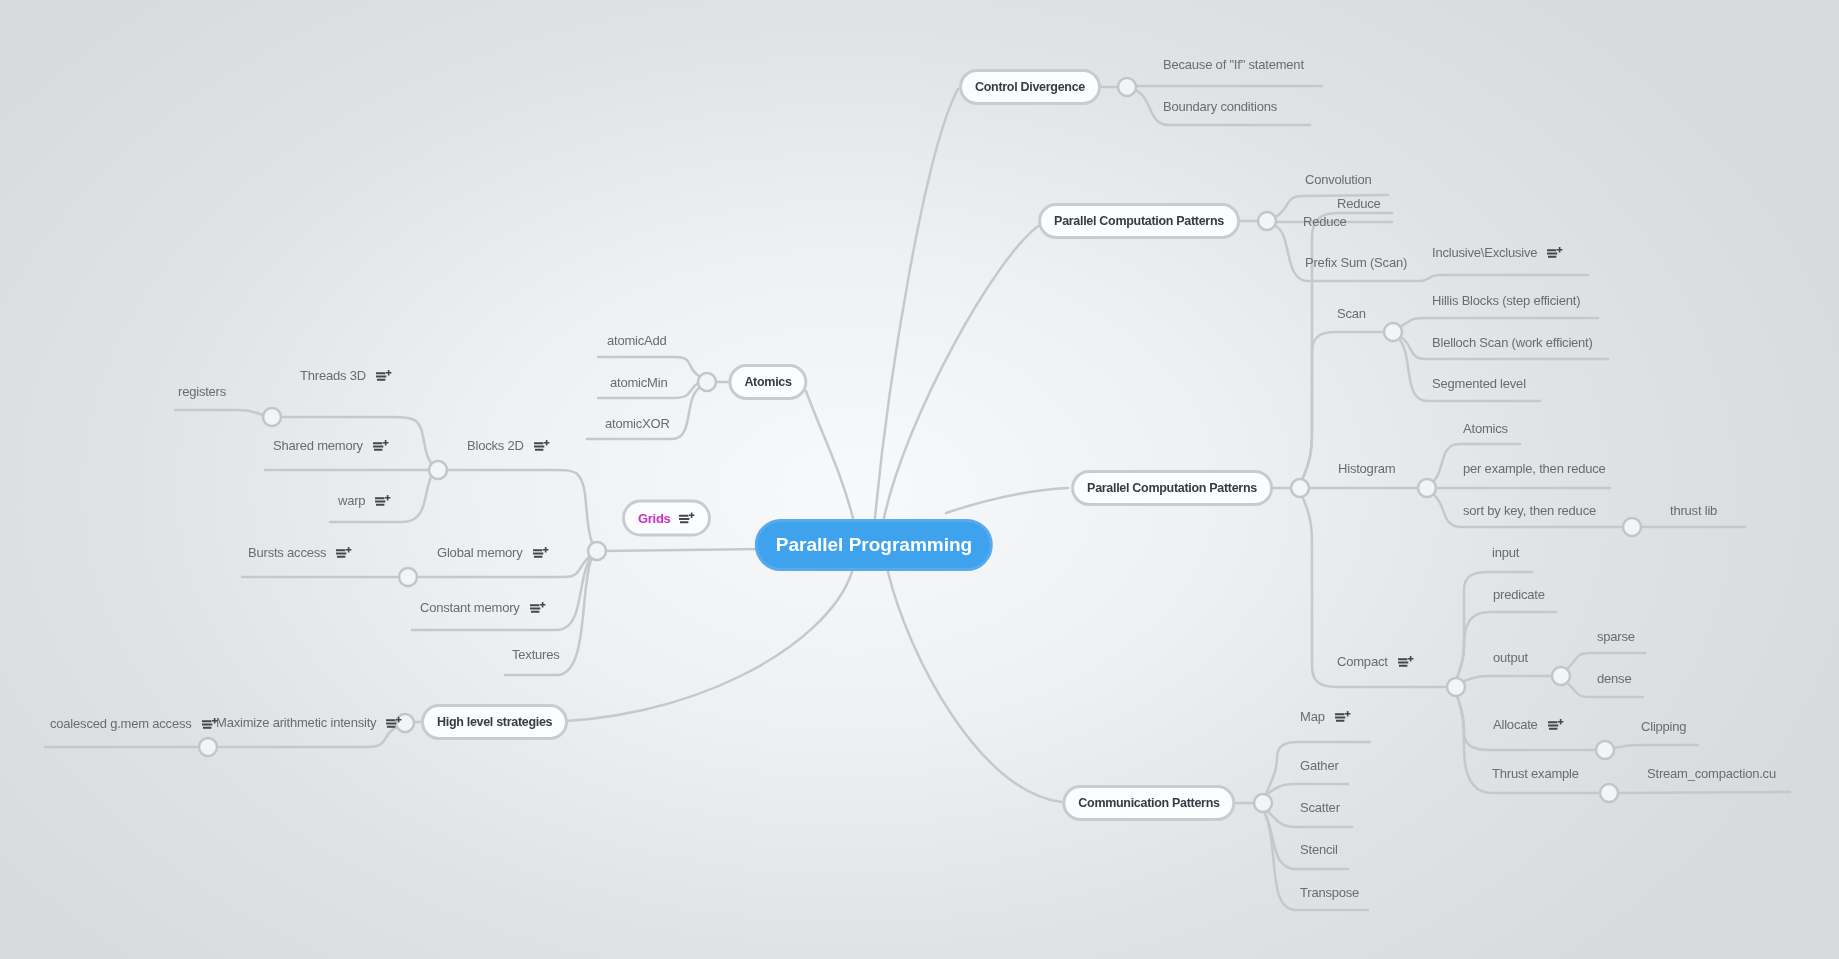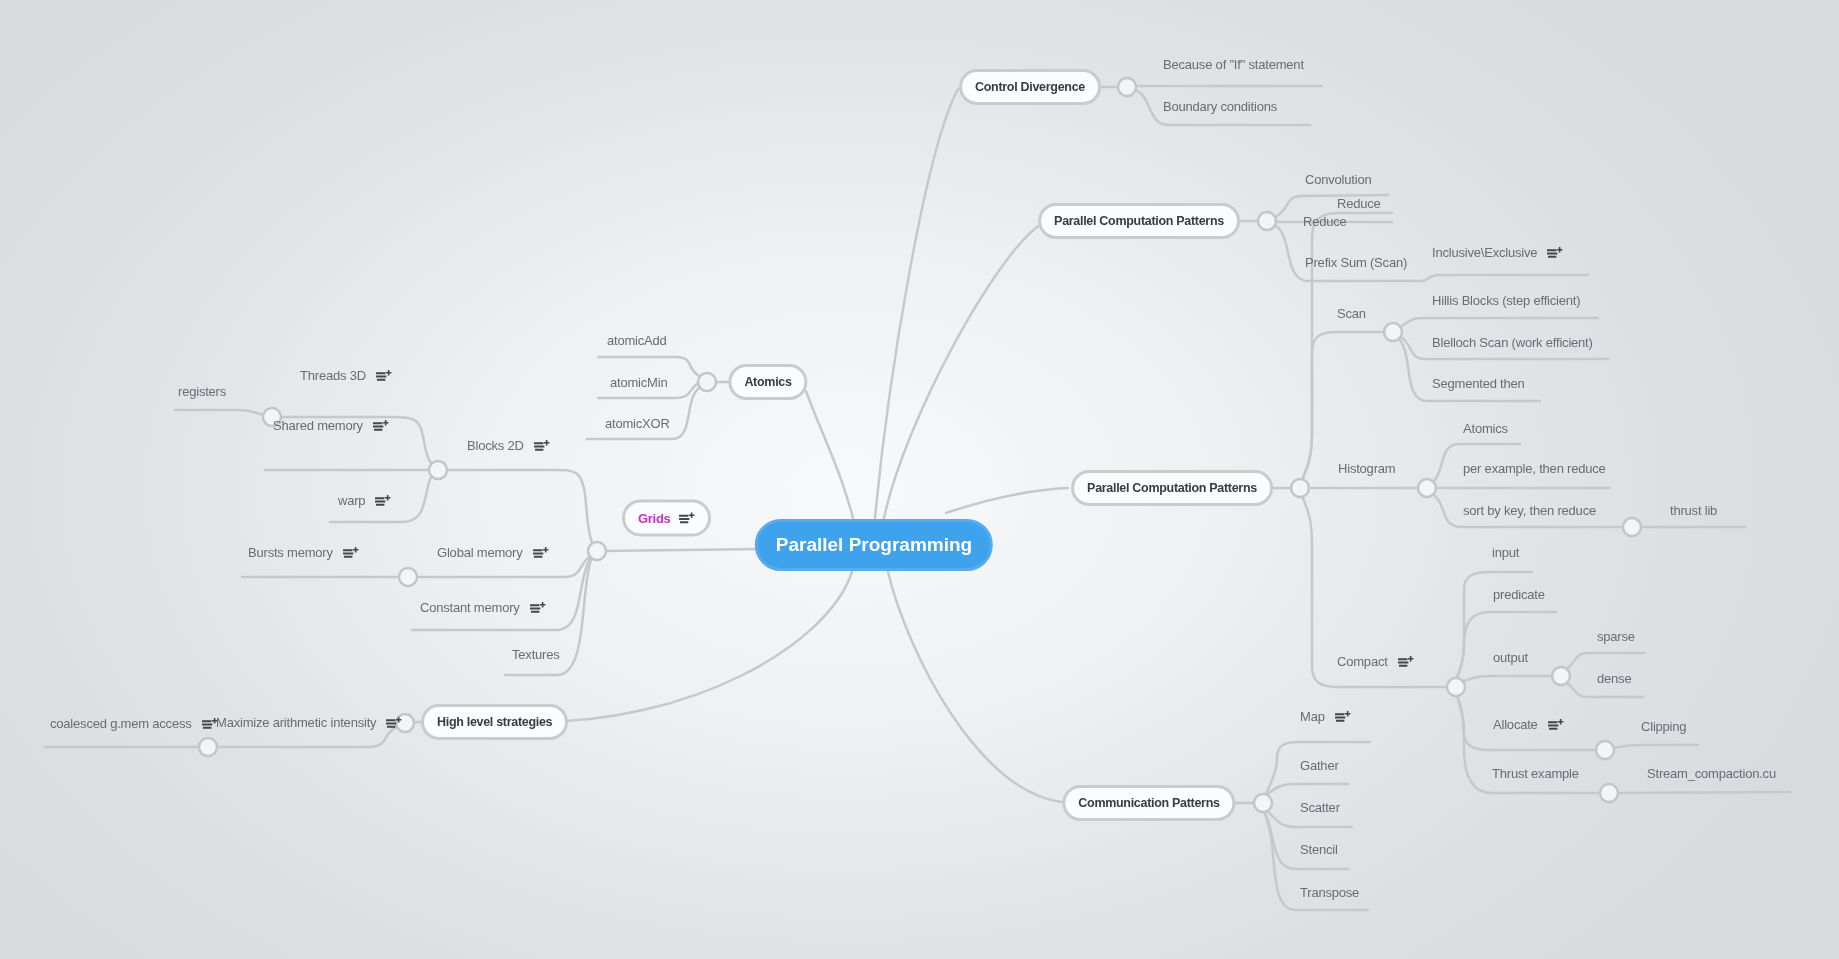--- a/index.html
+++ b/index.html
@@ -194,21 +194,21 @@
   <div class="leaf" style="left:1337px;top:306px">
       <span class="t">Scan</span>
     </div>
   <div class="leaf" style="left:1432px;top:293px">
       <span class="t">Hillis Blocks (step efficient)</span>
     </div>
   <div class="leaf" style="left:1432px;top:335px">
       <span class="t">Blelloch Scan (work efficient)</span>
     </div>
   <div class="leaf" style="left:1432px;top:376px">
-      <span class="t">Segmented then</span>
+      <span class="t">Segmented level</span>
     </div>
   <div class="leaf" style="left:1338px;top:461px">
       <span class="t">Histogram</span>
     </div>
   <div class="leaf" style="left:1463px;top:421px">
       <span class="t">Atomics</span>
     </div>
   <div class="leaf" style="left:1463px;top:461px">
       <span class="t">per example, then reduce</span>
     </div>
@@ -274,21 +274,21 @@
     </div>
   <div class="leaf" style="left:300px;top:368px">
       <span class="t">Threads 3D</span>
       <span class="note">
         <svg viewBox="0 0 18 15">
           <path class="bars" d="M1 4.5h10M1 8h11M2 11.5h9"></path>
           <path class="plus" d="M14.5 1v6M11.5 4h6"></path>
         </svg>
       </span>
     </div>
-  <div class="leaf" style="left:273px;top:418px">
+  <div class="leaf" style="left:273px;top:438px">
       <span class="t">Shared memory</span>
       <span class="note">
         <svg viewBox="0 0 18 15">
           <path class="bars" d="M1 4.5h10M1 8h11M2 11.5h9"></path>
           <path class="plus" d="M14.5 1v6M11.5 4h6"></path>
         </svg>
       </span>
     </div>
   <div class="leaf" style="left:338px;top:493px">
       <span class="t">warp</span>
@@ -311,21 +311,21 @@
   <div class="leaf" style="left:437px;top:545px">
       <span class="t">Global memory</span>
       <span class="note">
         <svg viewBox="0 0 18 15">
           <path class="bars" d="M1 4.5h10M1 8h11M2 11.5h9"></path>
           <path class="plus" d="M14.5 1v6M11.5 4h6"></path>
         </svg>
       </span>
     </div>
   <div class="leaf" style="left:248px;top:545px">
-      <span class="t">Bursts memory</span>
+      <span class="t">Bursts access</span>
       <span class="note">
         <svg viewBox="0 0 18 15">
           <path class="bars" d="M1 4.5h10M1 8h11M2 11.5h9"></path>
           <path class="plus" d="M14.5 1v6M11.5 4h6"></path>
         </svg>
       </span>
     </div>
   <div class="leaf" style="left:420px;top:600px">
       <span class="t">Constant memory</span>
       <span class="note">

